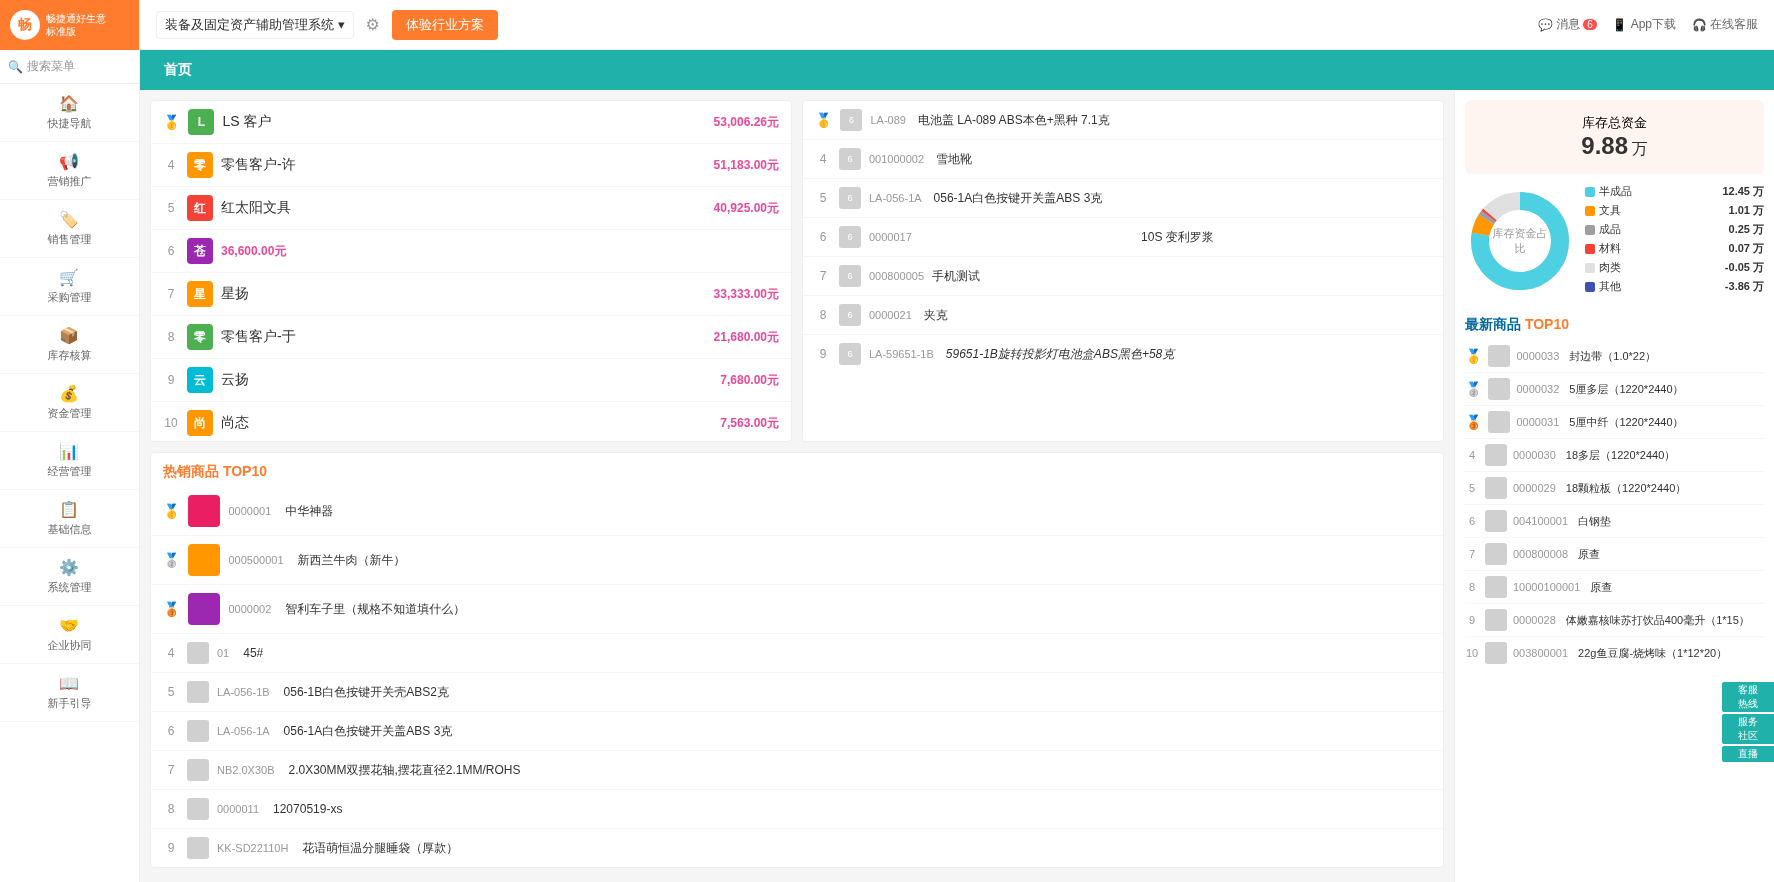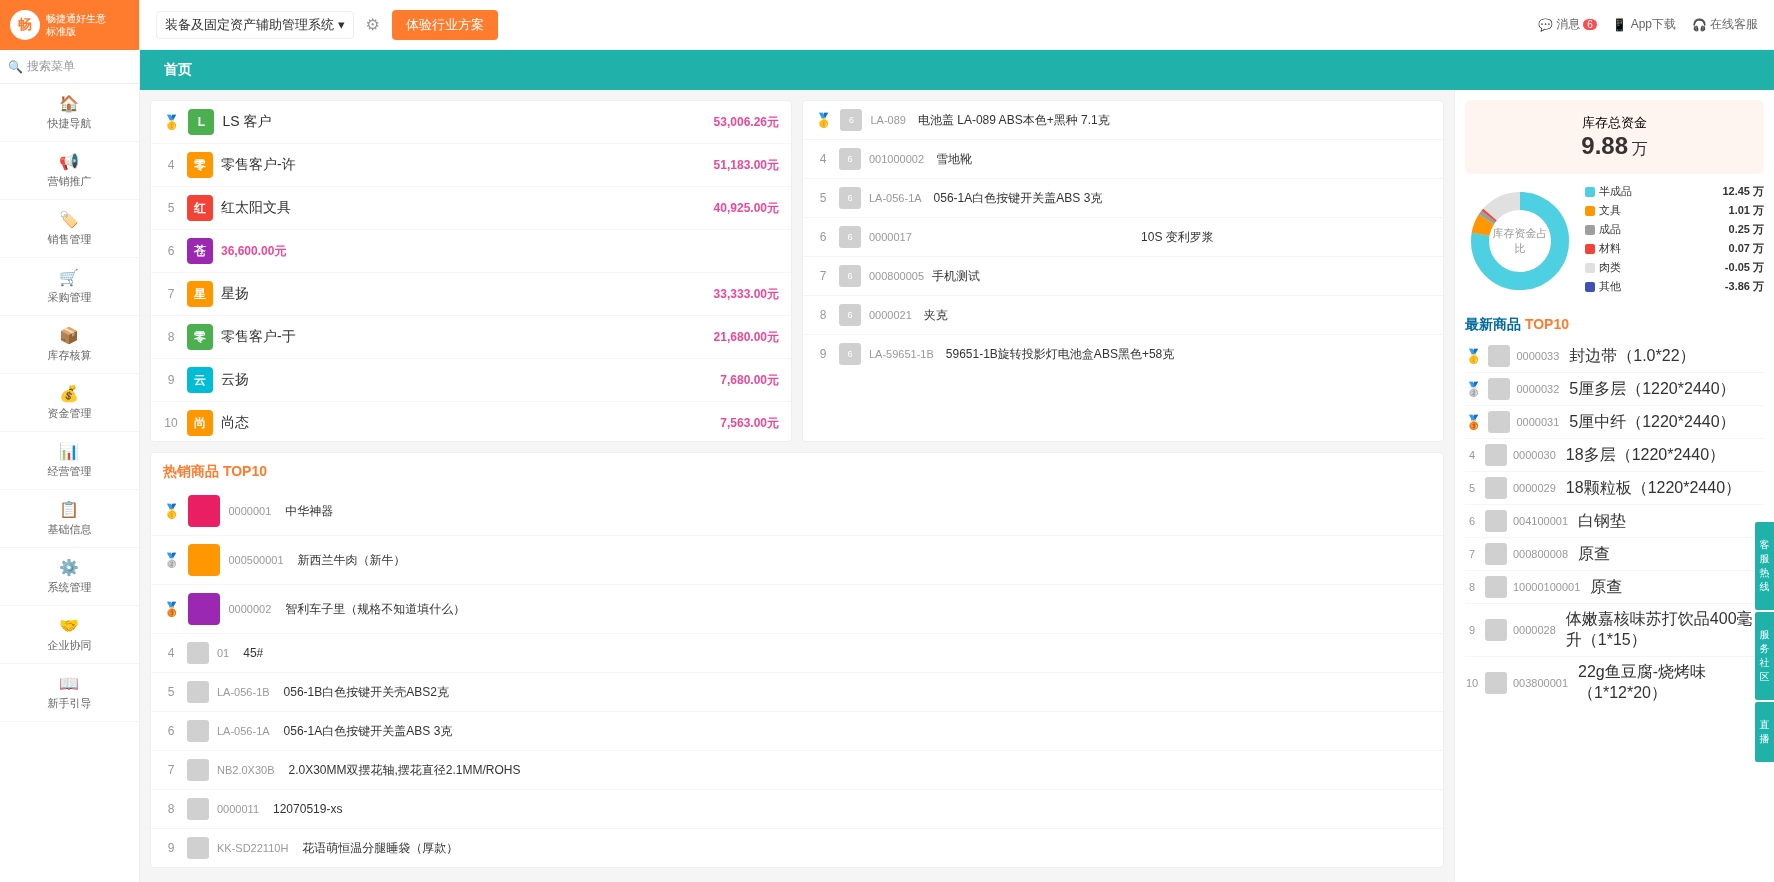--- a/index.html
+++ b/index.html
@@ -220,33 +220,33 @@
     }
     .latest-section-title span { color: #0369a1; }
     .latest-item {
       display: flex; align-items: center;
       padding: 5px 0;
       border-bottom: 1px solid #f5f5f5;
       gap: 6px;
     }
     .latest-item:last-child { border-bottom: none; }
     .latest-rank { width: 14px; text-align: center; color: #999; font-size: 11px; }
-    .latest-name { flex: 1; font-size: 16px; color: #333; }
+    .latest-name { flex: 1; font-size: 11px; color: #333; }
 
     
     .floating-cta {
       position: fixed;
       right: 0; bottom: 120px;
       display: flex; flex-direction: column;
       gap: 2px; z-index: 100;
     }
     .cta-btn {
       background: #20b2aa; color: #fff;
-      width: 19px;
-      padding: 16px 4px;
+      width: 52px;
+      padding: 1px 4px;
       font-size: 10px; text-align: center;
       cursor: pointer; border-radius: 2px 0 0 2px;
       line-height: 1.4;
       margin-left: 20px;
     }
 
     
     .grey-icon-box {
       width: 22px; height: 22px;
       background: #d0d0d0; border-radius: 3px;
@@ -455,21 +455,21 @@
             <div class="list-item-row">
               <span class="rank-num">8</span>
               <div class="grey-icon-box">6</div>
               <span class="item-code">0000021</span>
               <span class="item-desc" style="flex:1;margin-left:4px;">夹克</span>
             </div>
             <div class="list-item-row">
               <span class="rank-num">9</span>
               <div class="grey-icon-box">6</div>
               <span class="item-code">LA-59651-1B</span>
-              <span class="item-desc" style="flex:1;margin-left:4px;">59651-1B旋转投影灯电池盒ABS黑色+58克</span>
+              <span class="item-desc" style="flex:1;margin-left:4px;font-style:italic;">59651-1B旋转投影灯电池盒ABS黑色+58克</span>
             </div>
           </div>
         </div>
       </div>
 
       <div class="card">
         <div class="section-title">
           <span>热销商品</span>
           <span style="color:#ff7c2f;">TOP10</span>
         </div>

